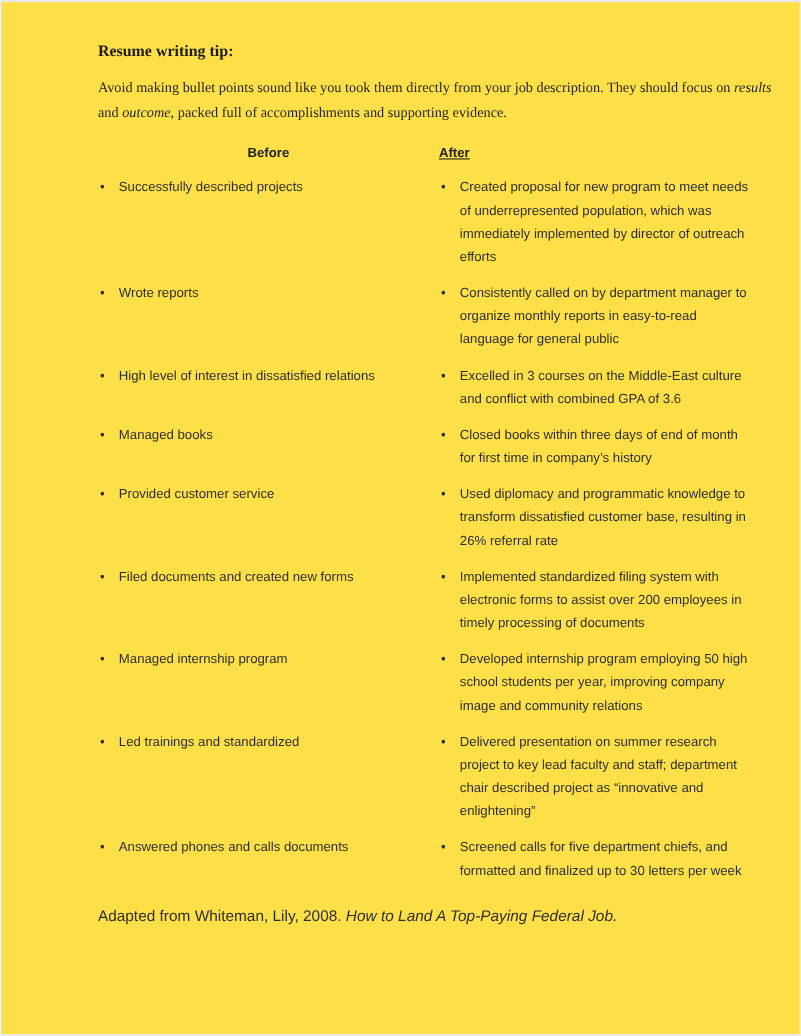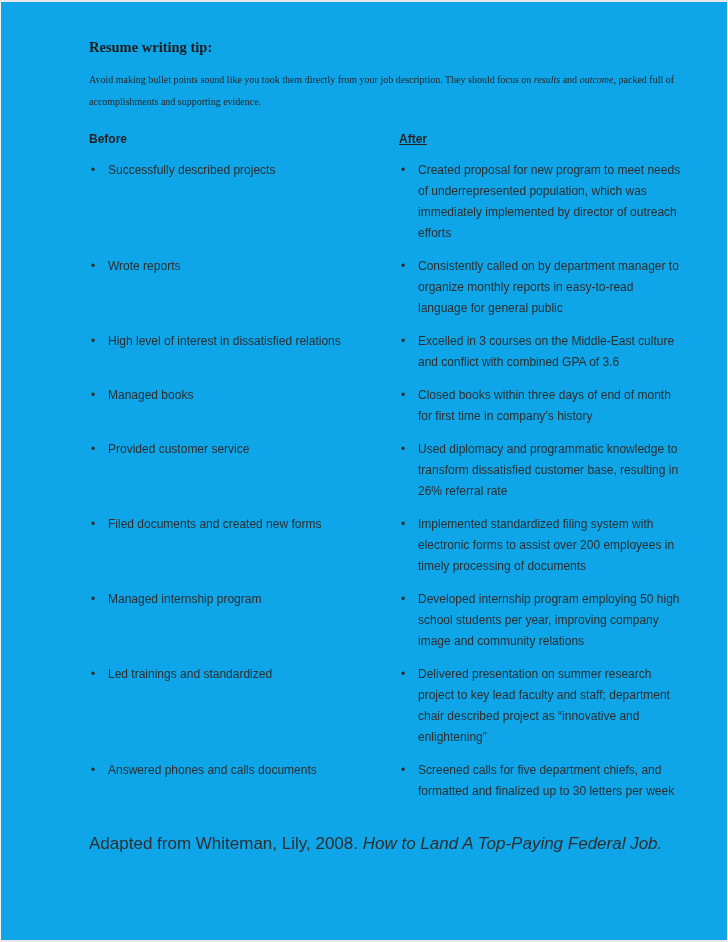--- a/index.html
+++ b/index.html
@@ -4,55 +4,55 @@
 <style>
   html, body { margin: 0; padding: 0; }
   body {
     width: 728px; height: 942px;
     background: #ffffff;
     font-family: "Liberation Sans", sans-serif;
   }
   .page {
     box-sizing: border-box;
     width: 728px; height: 942px;
-    background: #0ea5e9;
+    background: #fde047;
     border-top: 2px solid #e8e8e8;
     border-bottom: 2px solid #e8e8e8;
     border-left: 1px solid #f3f3f3;
     border-right: 1px solid #f3f3f3;
     padding: 36px 20px 0 88px;
     color: #2e2e2e;
     overflow: hidden;
   }
   .doc-title {
     font-family: "Liberation Serif", serif;
     font-size: 14.5px;
     font-weight: bold;
     color: #1c1c1c;
     line-height: 18px;
     margin: 0 0 13px 0;
   }
   .intro {
     font-family: "Liberation Serif", serif;
-    font-size: 10px;
+    font-size: 13px;
     line-height: 21.5px;
     color: #262626;
     max-width: 620px;
     margin: 0 0 20px 0;
   }
   .intro em { font-style: italic; }
   .col-headers {
     display: flex;
     font-size: 12px;
     font-weight: bold;
     color: #222222;
     line-height: 15px;
     margin-bottom: 13px;
   }
-  .col-headers .hdr-before { width: 310px; }
+  .col-headers .hdr-before { width: 310px; text-align: center; }
   .col-headers .hdr-after  { width: 285px; text-decoration: underline; }
   .row {
     display: flex;
     font-size: 12px;
     line-height: 21px;
     margin-bottom: 12px;
   }
   .cell {
     display: flex;
     align-items: flex-start;
@@ -60,22 +60,22 @@
   .cell-before { width: 310px; }
   .cell-after  { width: 285px; }
   .bullet {
     flex-shrink: 0;
     width: 17px;
     padding-left: 2px;
     font-size: 12px;
   }
   .cell-text { flex: 1; }
   .footer {
-    margin: 34px 0 0 0;
-    font-size: 17px;
+    margin: 22px 0 0 0;
+    font-size: 14px;
     line-height: 16px;
     color: #2e2e2e;
   }
   .footer em { font-style: italic; }
 </style>
 </head>
 <body>
 
 <div class="page">
 

